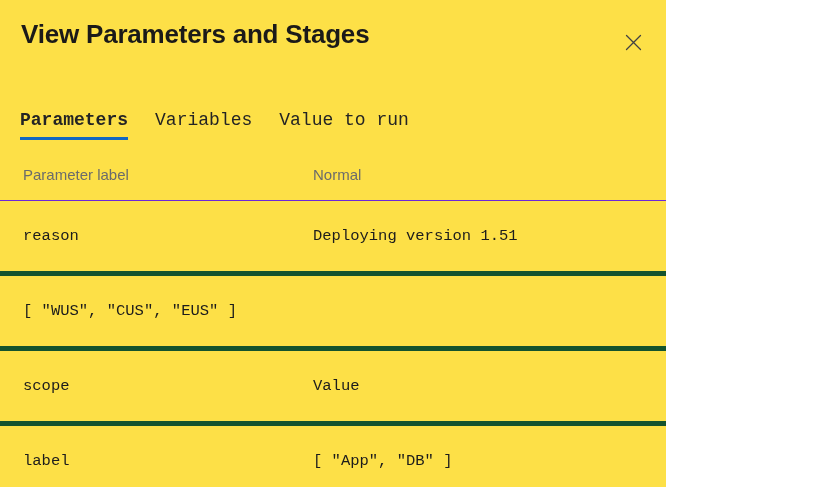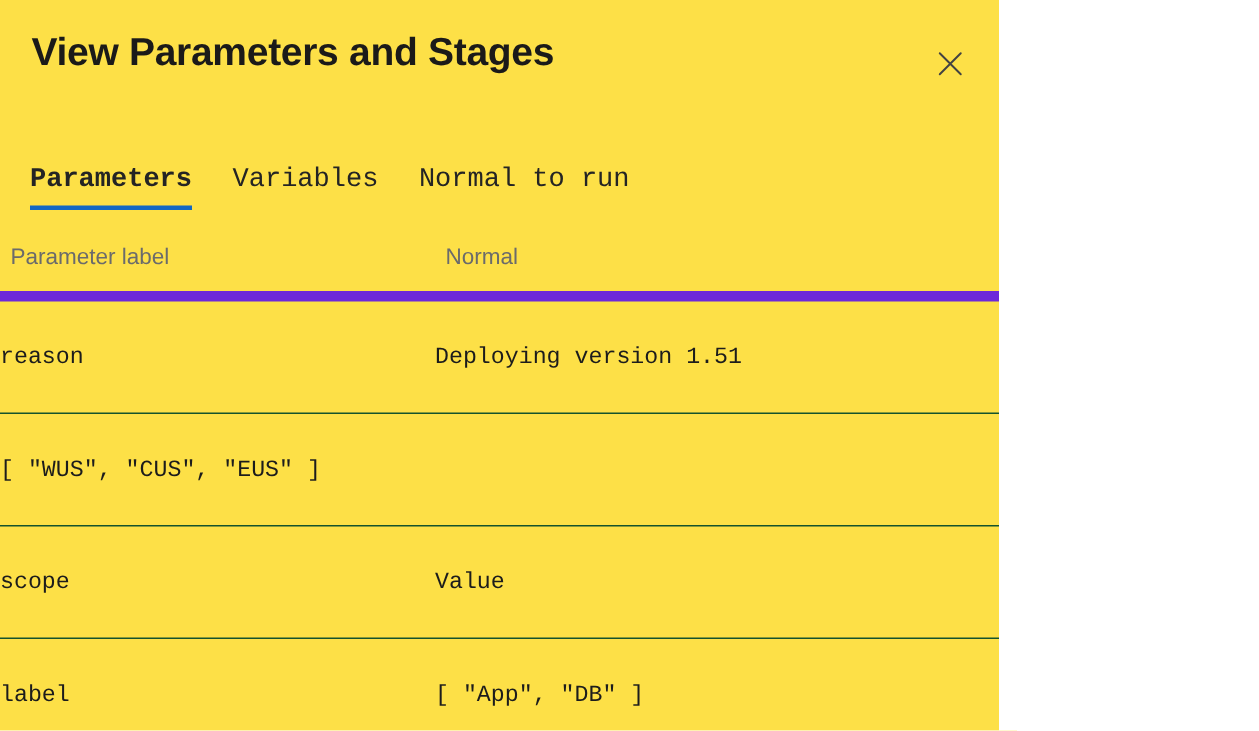--- a/index.html
+++ b/index.html
@@ -58,33 +58,34 @@
     font-weight: 700;
     border-bottom-color: #1267c2;
   }
   .table { width: 100%; }
   .table-header {
     margin-top: 8px;
     height: 53px;
     display: grid;
     grid-template-columns: 290px 1fr;
     align-items: center;
-    padding-left: 7px;
-    border-bottom: 7px solid #6d28d9;
+    padding-left: 23px;
+    border-bottom: 1px solid #6d28d9;
   }
   .col-head {
     font-size: 15px;
     color: #6b6b6b;
   }
   .table-row {
     height: 75px;
     display: grid;
     grid-template-columns: 290px 1fr;
     align-items: center;
-    border-bottom: 1px solid #14532d;
+    padding-left: 23px;
+    border-bottom: 5px solid #14532d;
   }
   .cell-label, .cell-value {
     font-family: "Liberation Mono", "DejaVu Sans Mono", monospace;
     font-size: 15.5px;
     color: #1c1c1c;
     white-space: pre;
   }
 </style>
 </head>
 <body>
@@ -98,21 +99,21 @@
         <svg width="17" height="17" viewBox="0 0 17 17">
           <path d="M1.5 1.5 L15.5 15.5 M15.5 1.5 L1.5 15.5" stroke="#424242" stroke-width="1.3" fill="none" stroke-linecap="round"></path>
         </svg>
       </span>
     </button>
   </div>
 
   <div class="tab-bar">
     <button class="tab active">Parameters</button>
     <button class="tab">Variables</button>
-    <button class="tab">Normal to run</button>
+    <button class="tab">Value to run</button>
   </div>
 
   <div class="table">
 
     <div class="table-header">
       <div class="col-head">Parameter label</div>
       <div class="col-head">Normal</div>
     </div>
 
     <div class="table-row">

